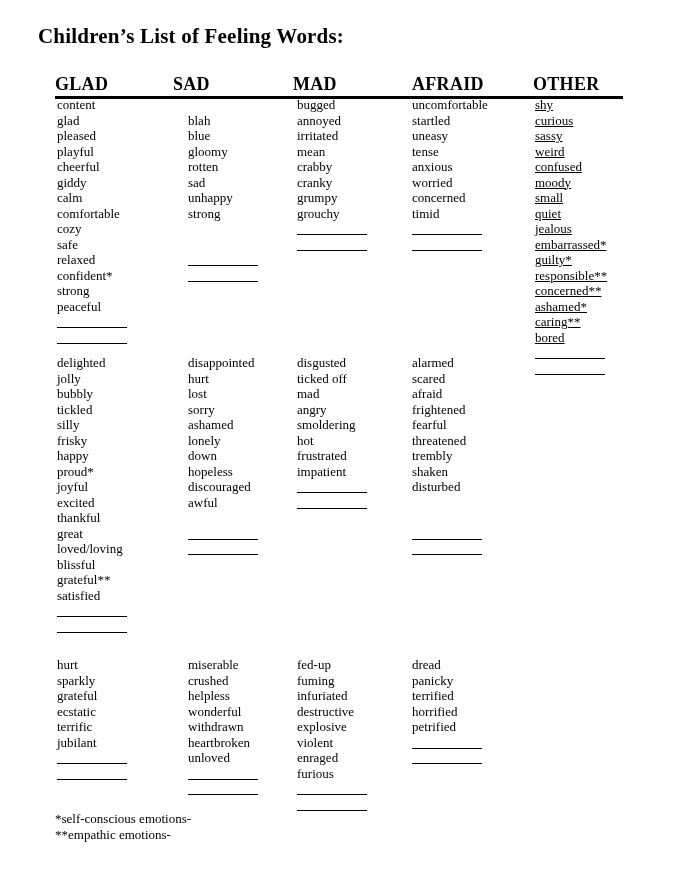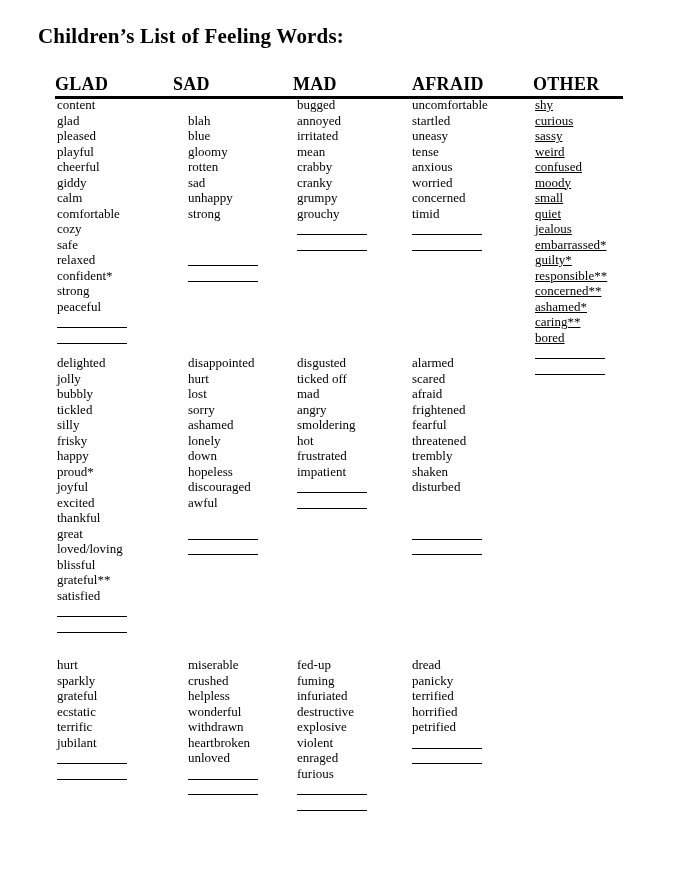--- a/index.html
+++ b/index.html
@@ -239,14 +239,18 @@
         <div class="line">dread</div>
         <div class="line">panicky</div>
         <div class="line">terrified</div>
         <div class="line">horrified</div>
         <div class="line">petrified</div>
         <div class="line"><span class="blank"></span></div>
         <div class="line"><span class="blank"></span></div>
       </div>
     </div>
 
+  <div class="footnotes">
+    <div class="line">*self-conscious emotions-</div>
+    <div class="line">**empathic emotions-</div>
+  </div>
 
 </div>
 
 </body></html>

